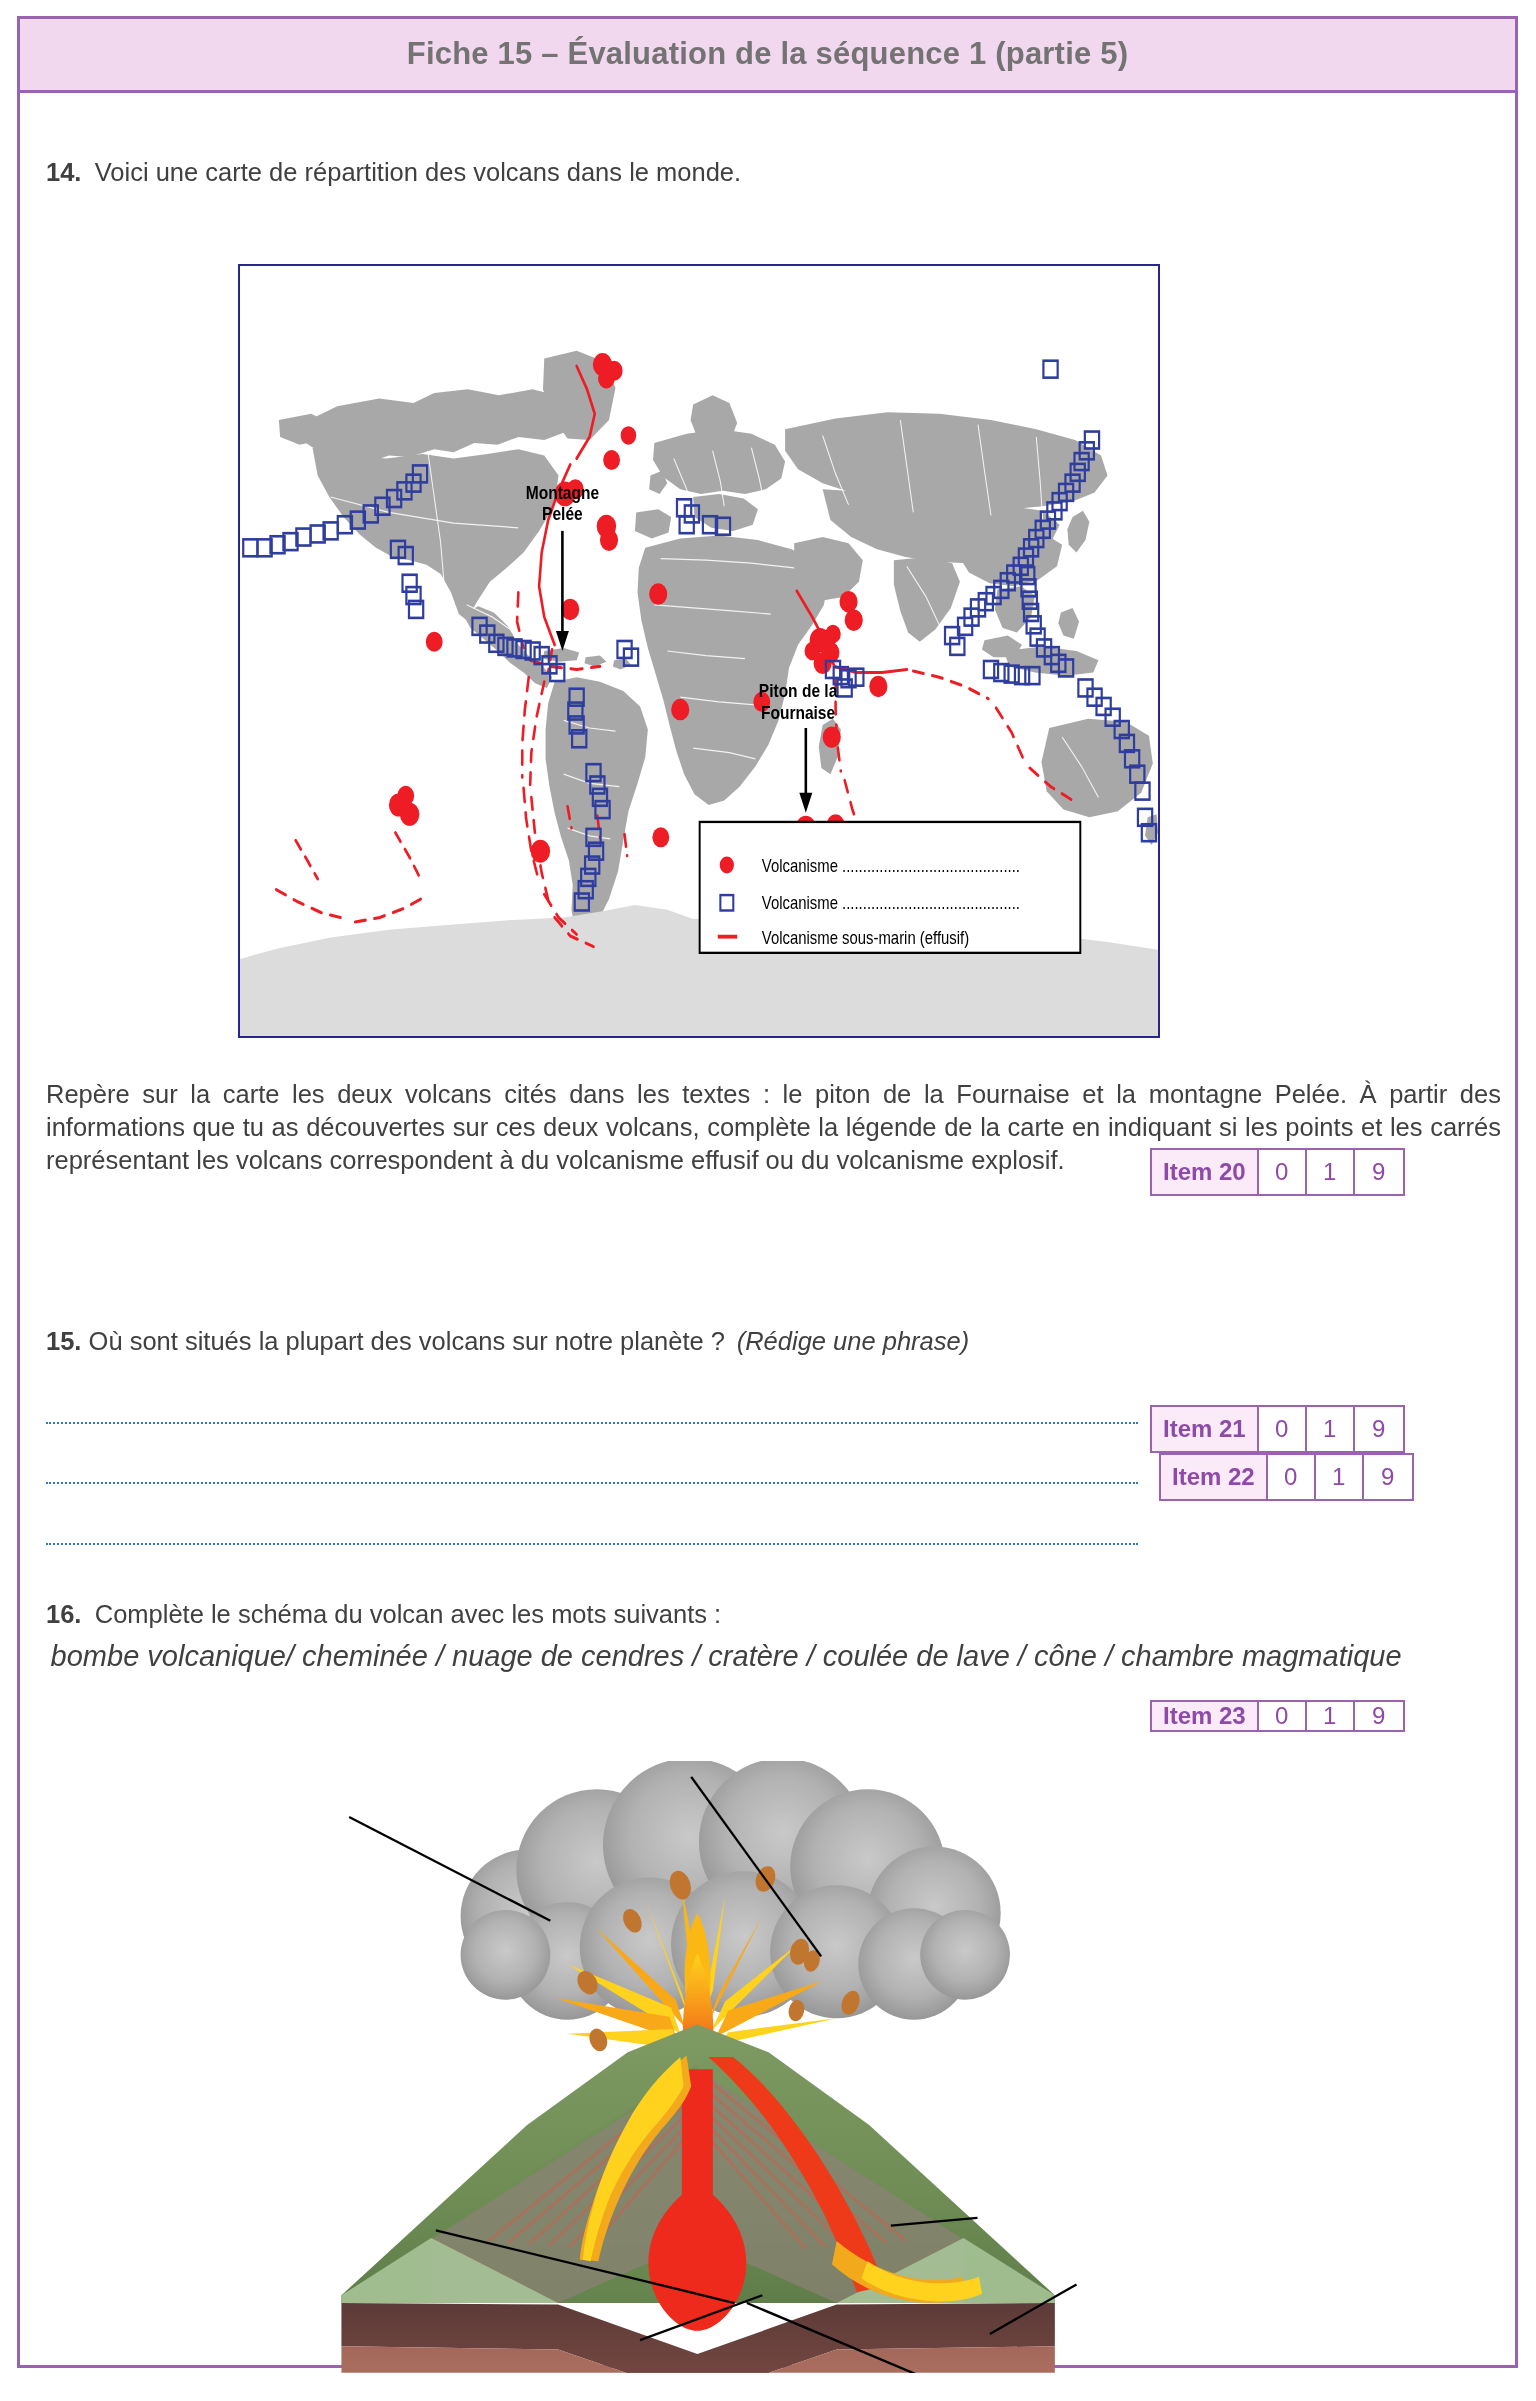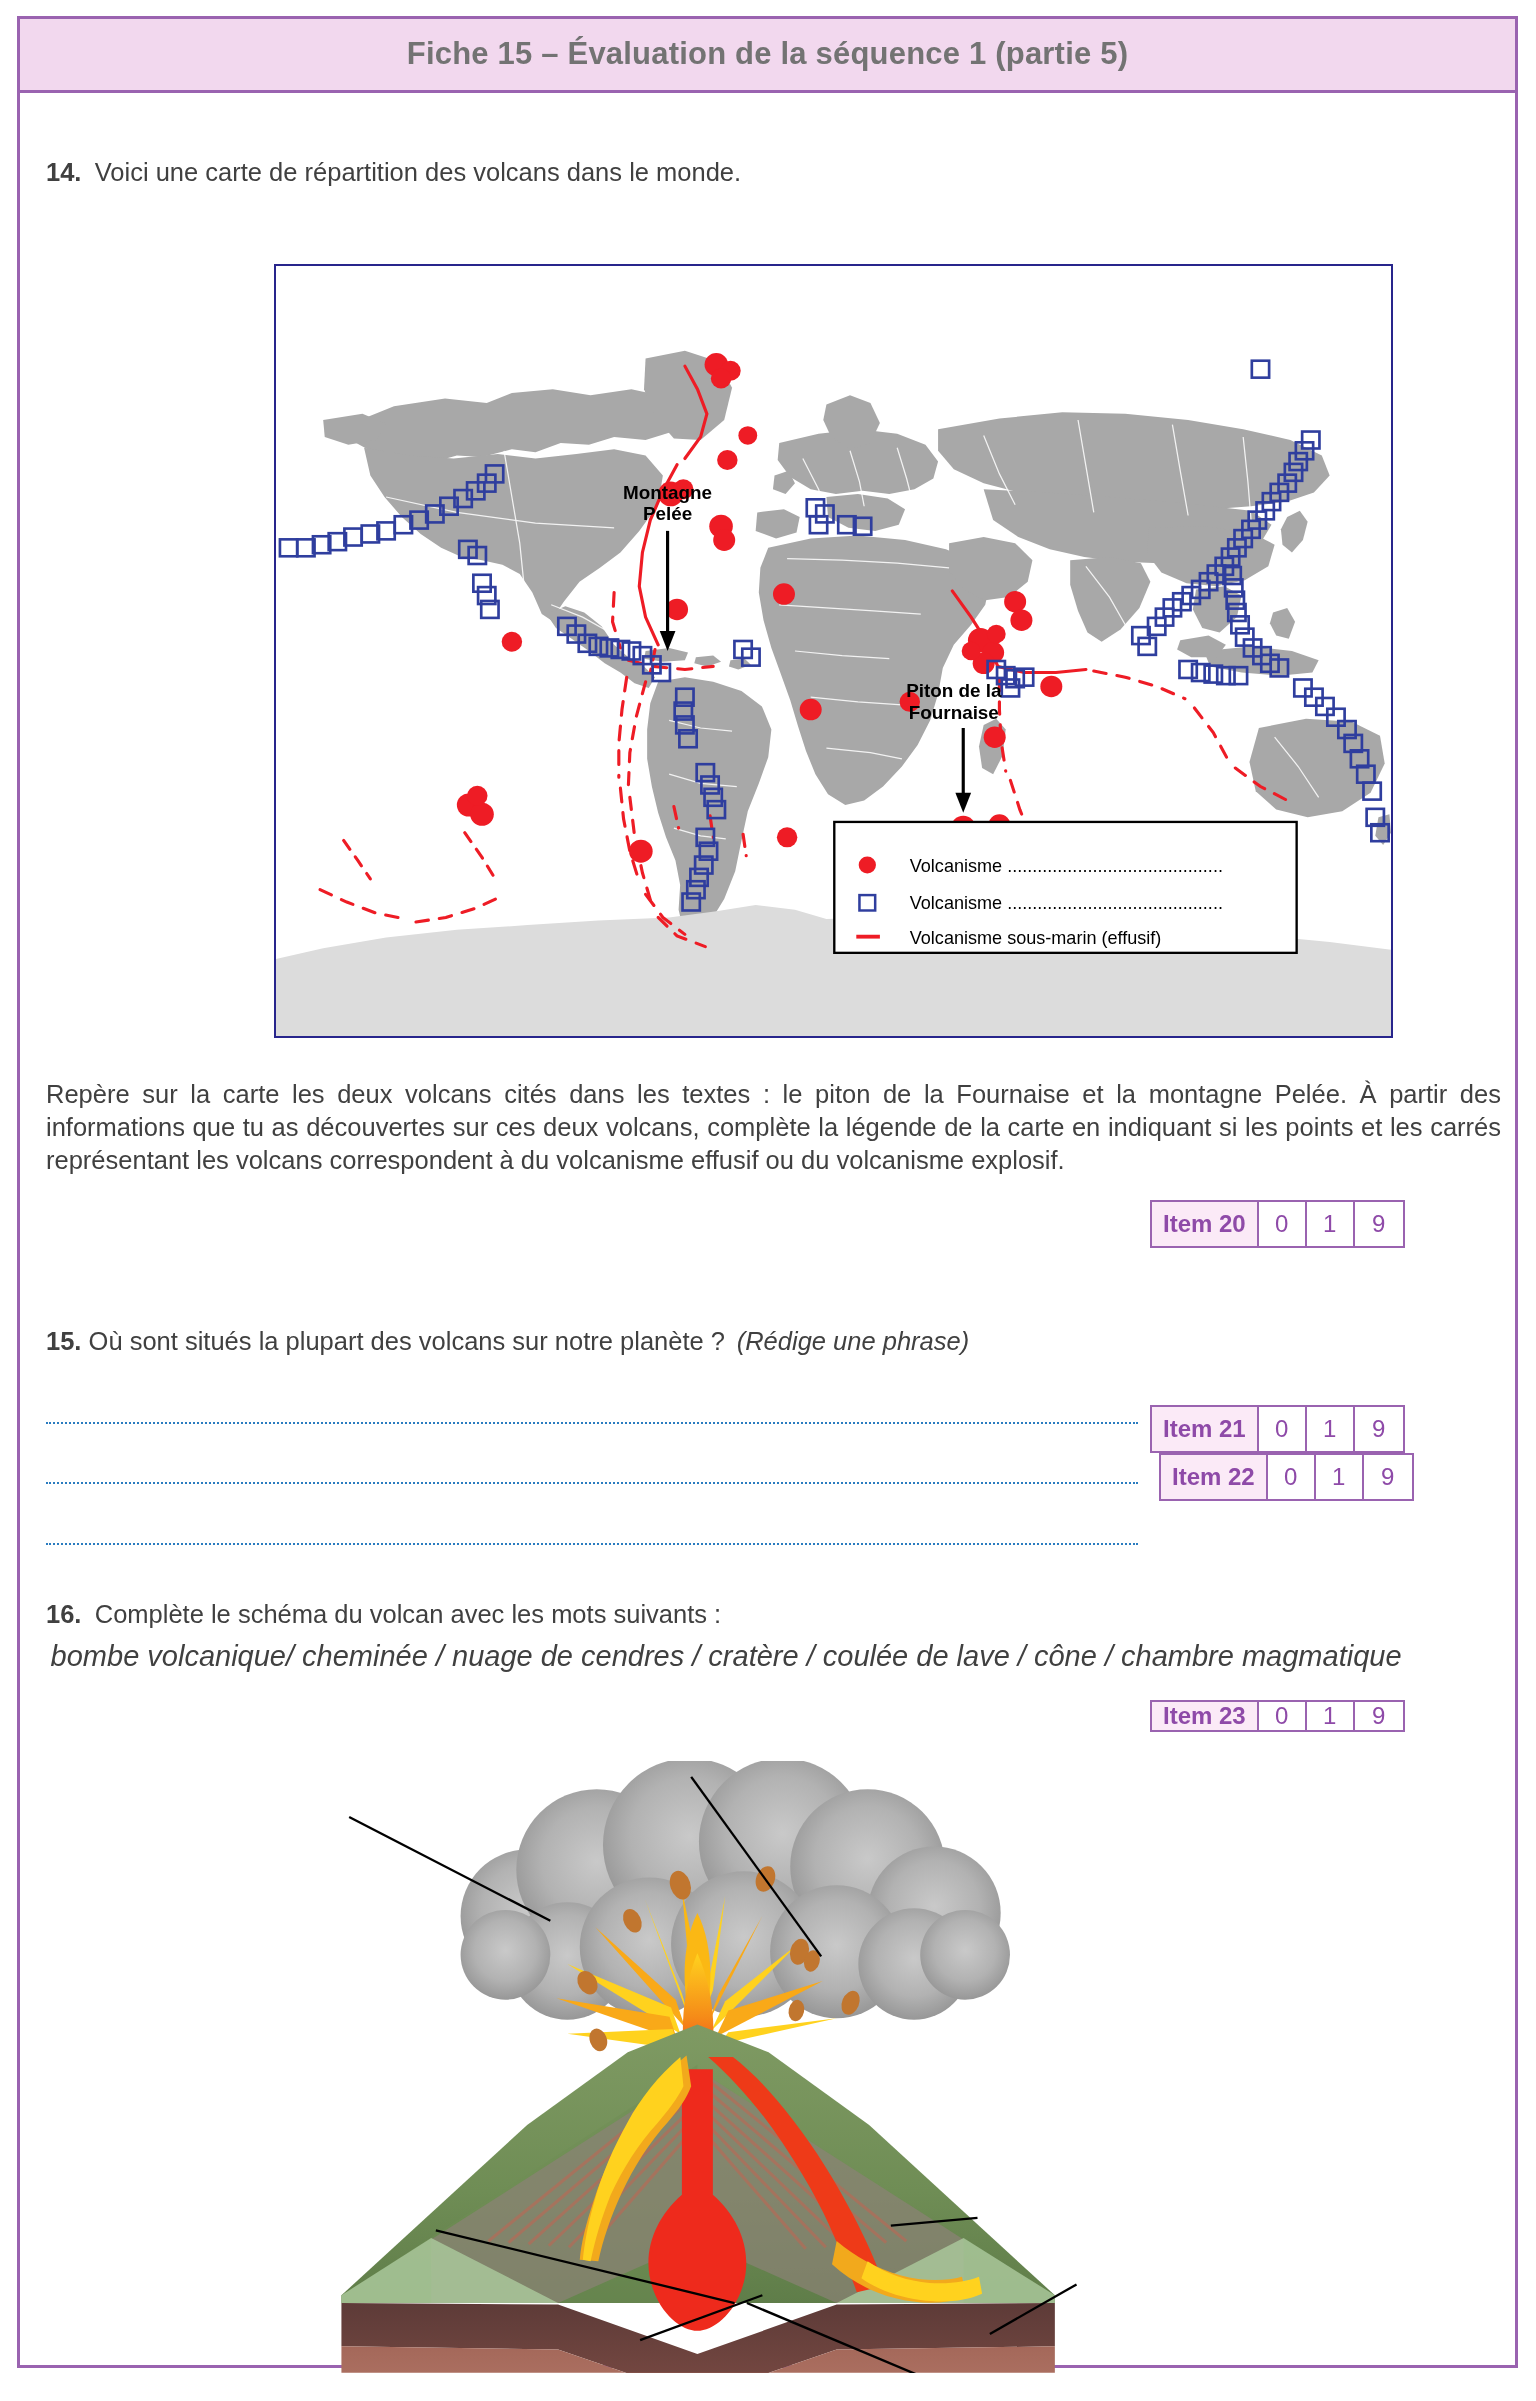--- a/index.html
+++ b/index.html
@@ -49,22 +49,22 @@
   }
   .item-cell:last-child{border-right:none;}
 
   
   .answer-line{
     position:absolute;height:0;border-top:2.3px dotted #2a7cc0;
   }
 
   
   .map-frame{
-    position:absolute;left:218px;top:245px;width:1119px;height:774px;
-    border:2.3px solid #28258c;box-sizing:border-box;background:#fef9c3;overflow:hidden;margin-left:36px;
+    position:absolute;left:218px;top:245px;width:922px;height:774px;
+    border:2.3px solid #28258c;box-sizing:border-box;background:#fef9c3;overflow:hidden;
   }
   .map-frame svg{display:block;width:100%;height:100%;}
 
   
   .volcano-wrap{
     position:absolute;left:275px;top:1742px;width:797px;height:612px;
   }
   .volcano-wrap svg{display:block;width:100%;height:100%;}
 </style>
 </head>
@@ -410,21 +410,21 @@
         <line x1="738" y1="871" x2="768" y2="871" stroke="#ee1c25" stroke-width="5"></line>
         <text x="806" y="880" font-family="Liberation Sans, sans-serif" font-size="23" fill="#000">Volcanisme sous-marin (effusif)</text>
       </g>
     </svg>
   </div>
 
   <div class="q-block" style="left:26px;top:1059px;width:1455px;font-size:25.5px;line-height:1.30;text-align:justify;">
     <span>Repère sur la carte les deux volcans cités dans les textes : le piton de la Fournaise et la montagne Pelée. À partir des informations que tu as découvertes sur ces deux volcans, complète la légende de la carte en indiquant si les points et les carrés représentant les volcans correspondent à du volcanisme effusif ou du volcanisme explosif.</span>
   </div>
 
-  <div class="item-box" style="left:1130px;top:1181px;height:48px;">
+  <div class="item-box" style="left:1130px;top:1129px;height:48px;">
     <div class="item-label">Item 20</div>
     <div class="item-cell">0</div>
     <div class="item-cell">1</div>
     <div class="item-cell">9</div>
   </div>
 
   <div class="q-block" style="left:26px;top:1308px;font-size:25.5px;">
     <span class="q-num" style="margin-right: 0;">15.</span>
     <span class="q-text">Où sont situés la plupart des volcans sur notre planète ?</span>
     <span class="ital" style="margin-left: 4.6px; margin-top: 48px;">(Rédige une phrase)</span>

